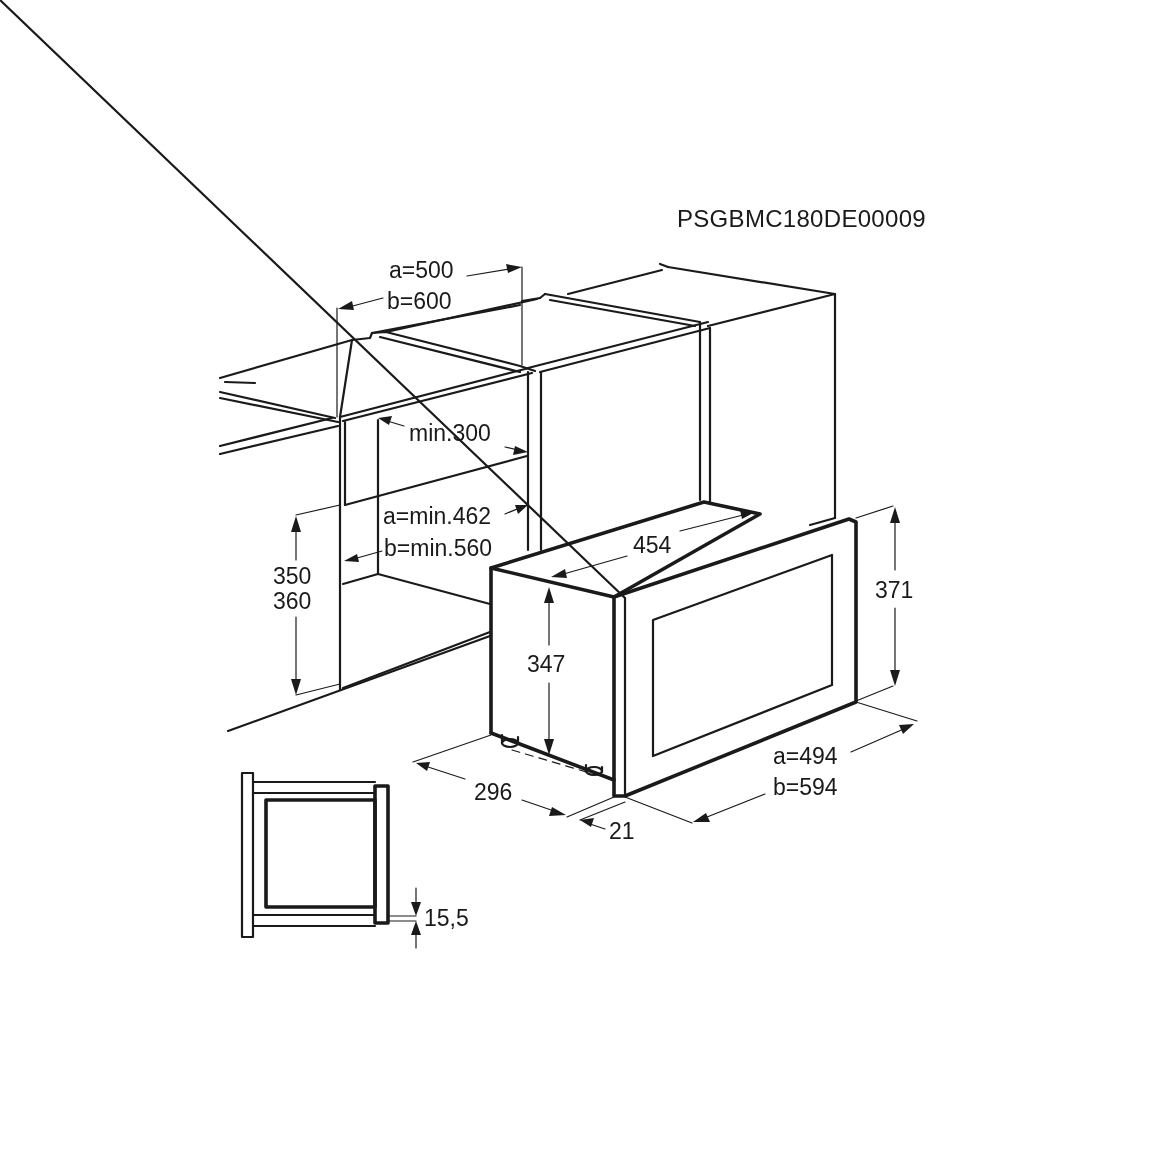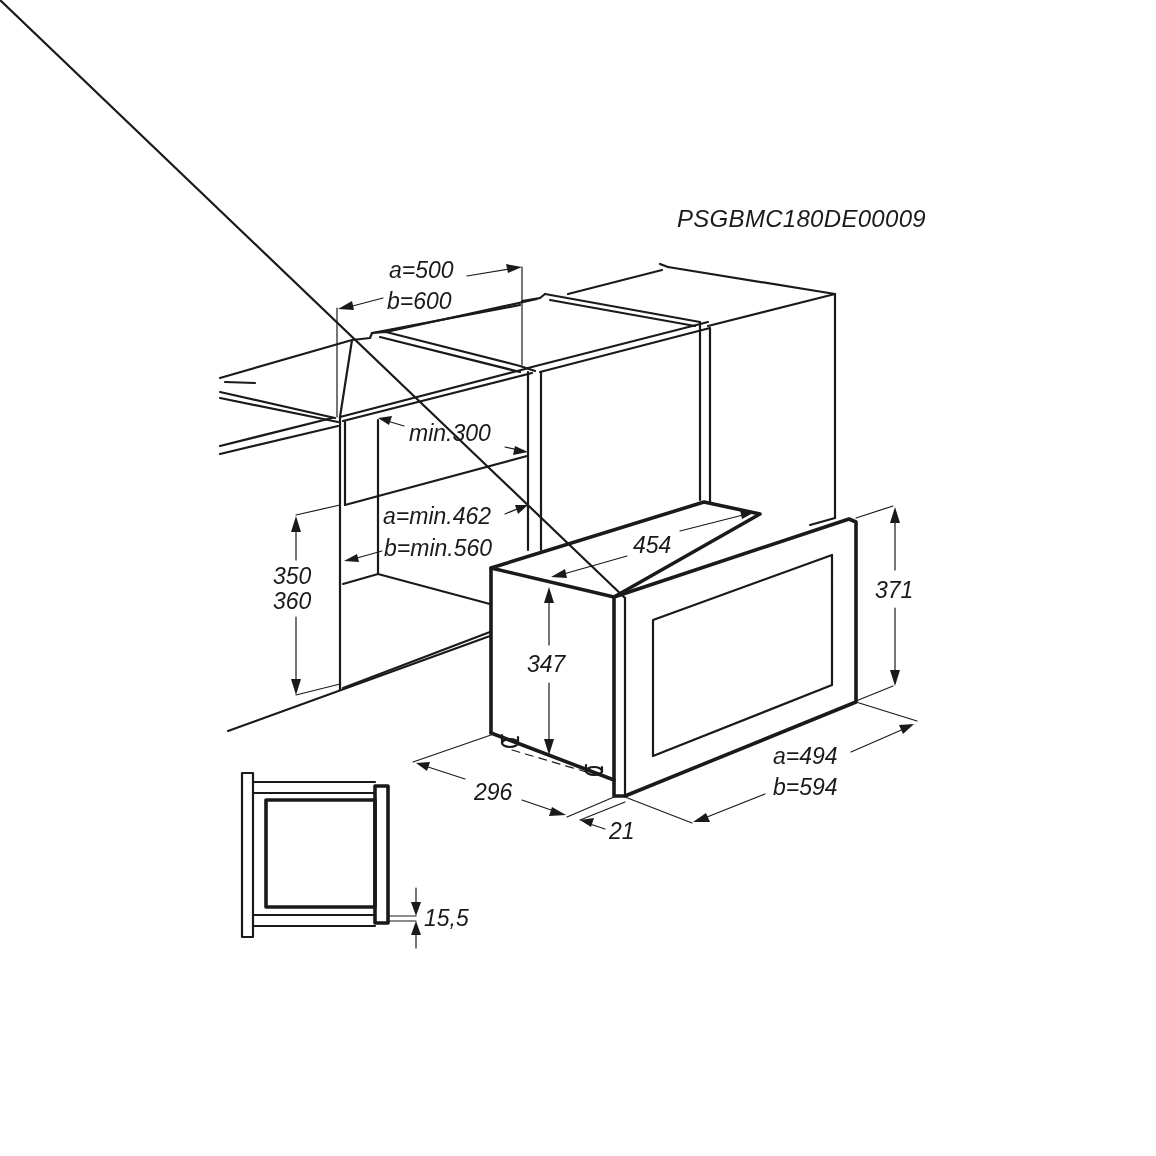--- a/index.html
+++ b/index.html
@@ -1,17 +1,17 @@
 <!DOCTYPE html>
 <html><head>
   <meta charset="utf-8">
   <style>
     html, body { margin: 0; padding: 0; background: #ffffff; }
     body { width: 1156px; height: 1156px; overflow: hidden; }
-    #canvas { position: absolute; left: 0; top: 0; width: 1156px; height: 1156px; font-style: italic; }
+    #canvas { position: absolute; left: 0; top: 0; width: 1156px; height: 1156px; }
     svg { display: block; }
     .ln { stroke: #1a1a1a; fill: none; stroke-linecap: round; stroke-linejoin: round; }
     .thin { stroke-width: 1.2; }
     .med { stroke-width: 2.2; }
     .thick { stroke-width: 3.6; }
     .arrow { fill: #1a1a1a; stroke: none; }
     .lbl { font-family: "Liberation Sans", sans-serif; font-size: 23px; fill: #1a1a1a; }
     .code { font-family: "Liberation Sans", sans-serif; font-size: 24px; fill: #1a1a1a; letter-spacing: 0.3px; }
   </style>
 </head>

